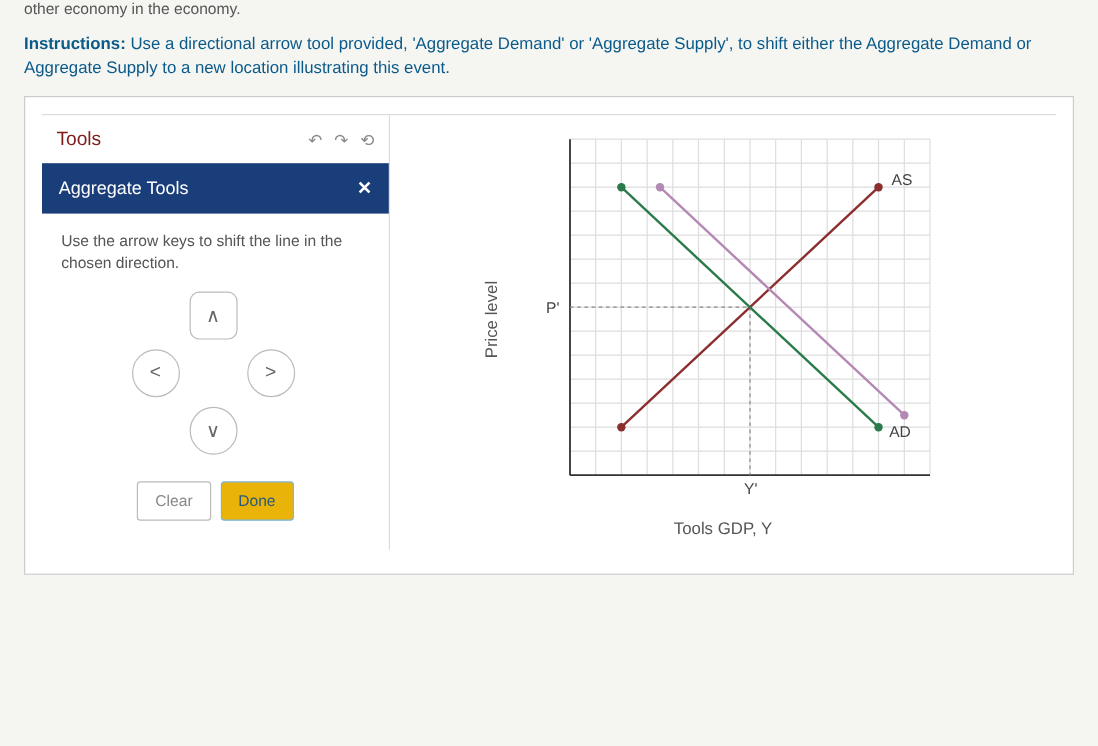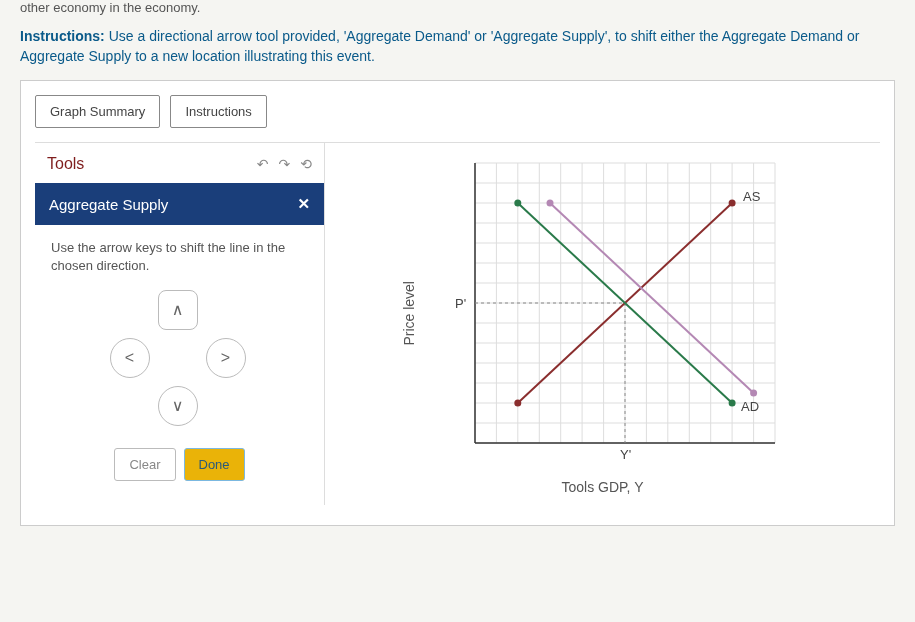--- a/index.html
+++ b/index.html
@@ -173,39 +173,35 @@
 <body>
 
 <div class="top-text">other economy in the economy.</div>
 
 <div class="instructions-text">
   <b>Instructions:</b><span> Use a directional arrow tool provided, 'Aggregate Demand' or 'Aggregate Supply', to shift either the Aggregate Demand or Aggregate Supply to a new location illustrating this event.</span>
 </div>
 
 <div class="main-panel">
 
-  <div class="top-buttons">
-    <button class="top-btn">Graph Summary</button>
-    <button class="top-btn">Instructions</button>
-  </div>
 
   <div class="content-row">
 
     <div class="tools-panel">
       <div class="tools-header">
         <div class="tools-title">Tools</div>
         <div class="tools-icons">
           <span>↶</span>
           <span>↷</span>
           <span>⟲</span>
         </div>
       </div>
 
       <div class="selected-tool-bar">
-        <span>Aggregate Supply</span>
+        <span>Aggregate Tools</span>
         <span class="close-x">✕</span>
       </div>
 
       <div class="tool-body">
         <div class="hint-text">Use the arrow keys to shift the line in the chosen direction.</div>
 
         <div class="dpad">
           <div class="dpad-btn dpad-up">
             <span>∧</span>
           </div>

